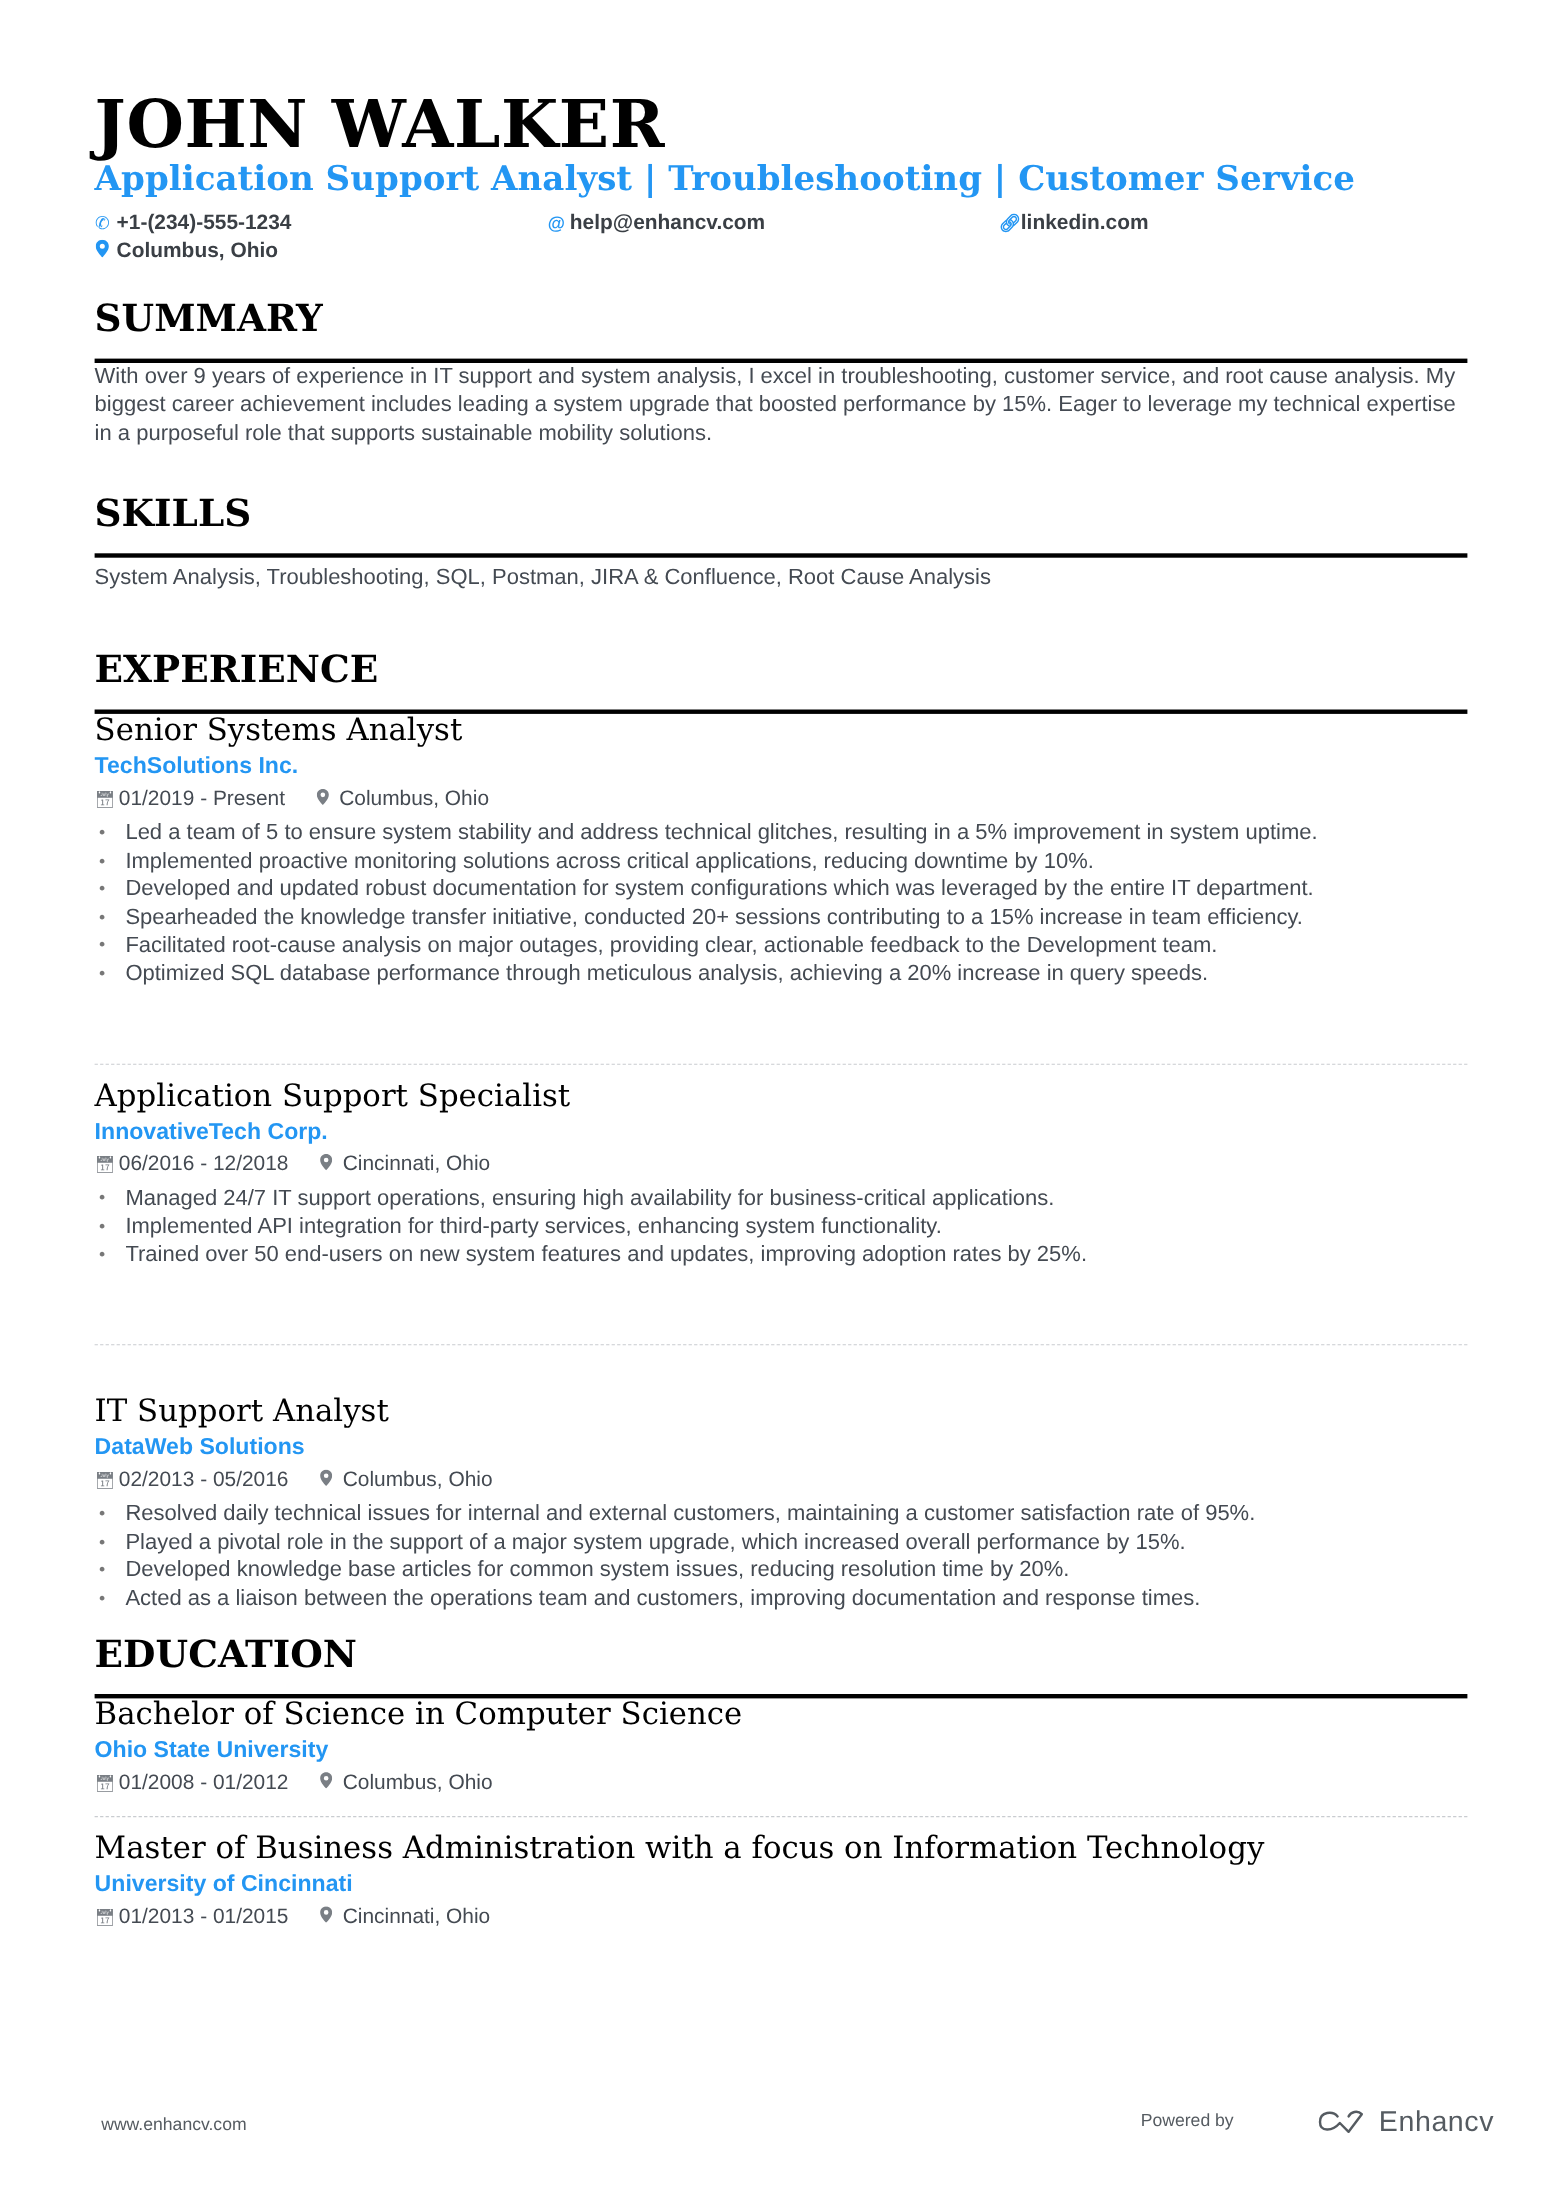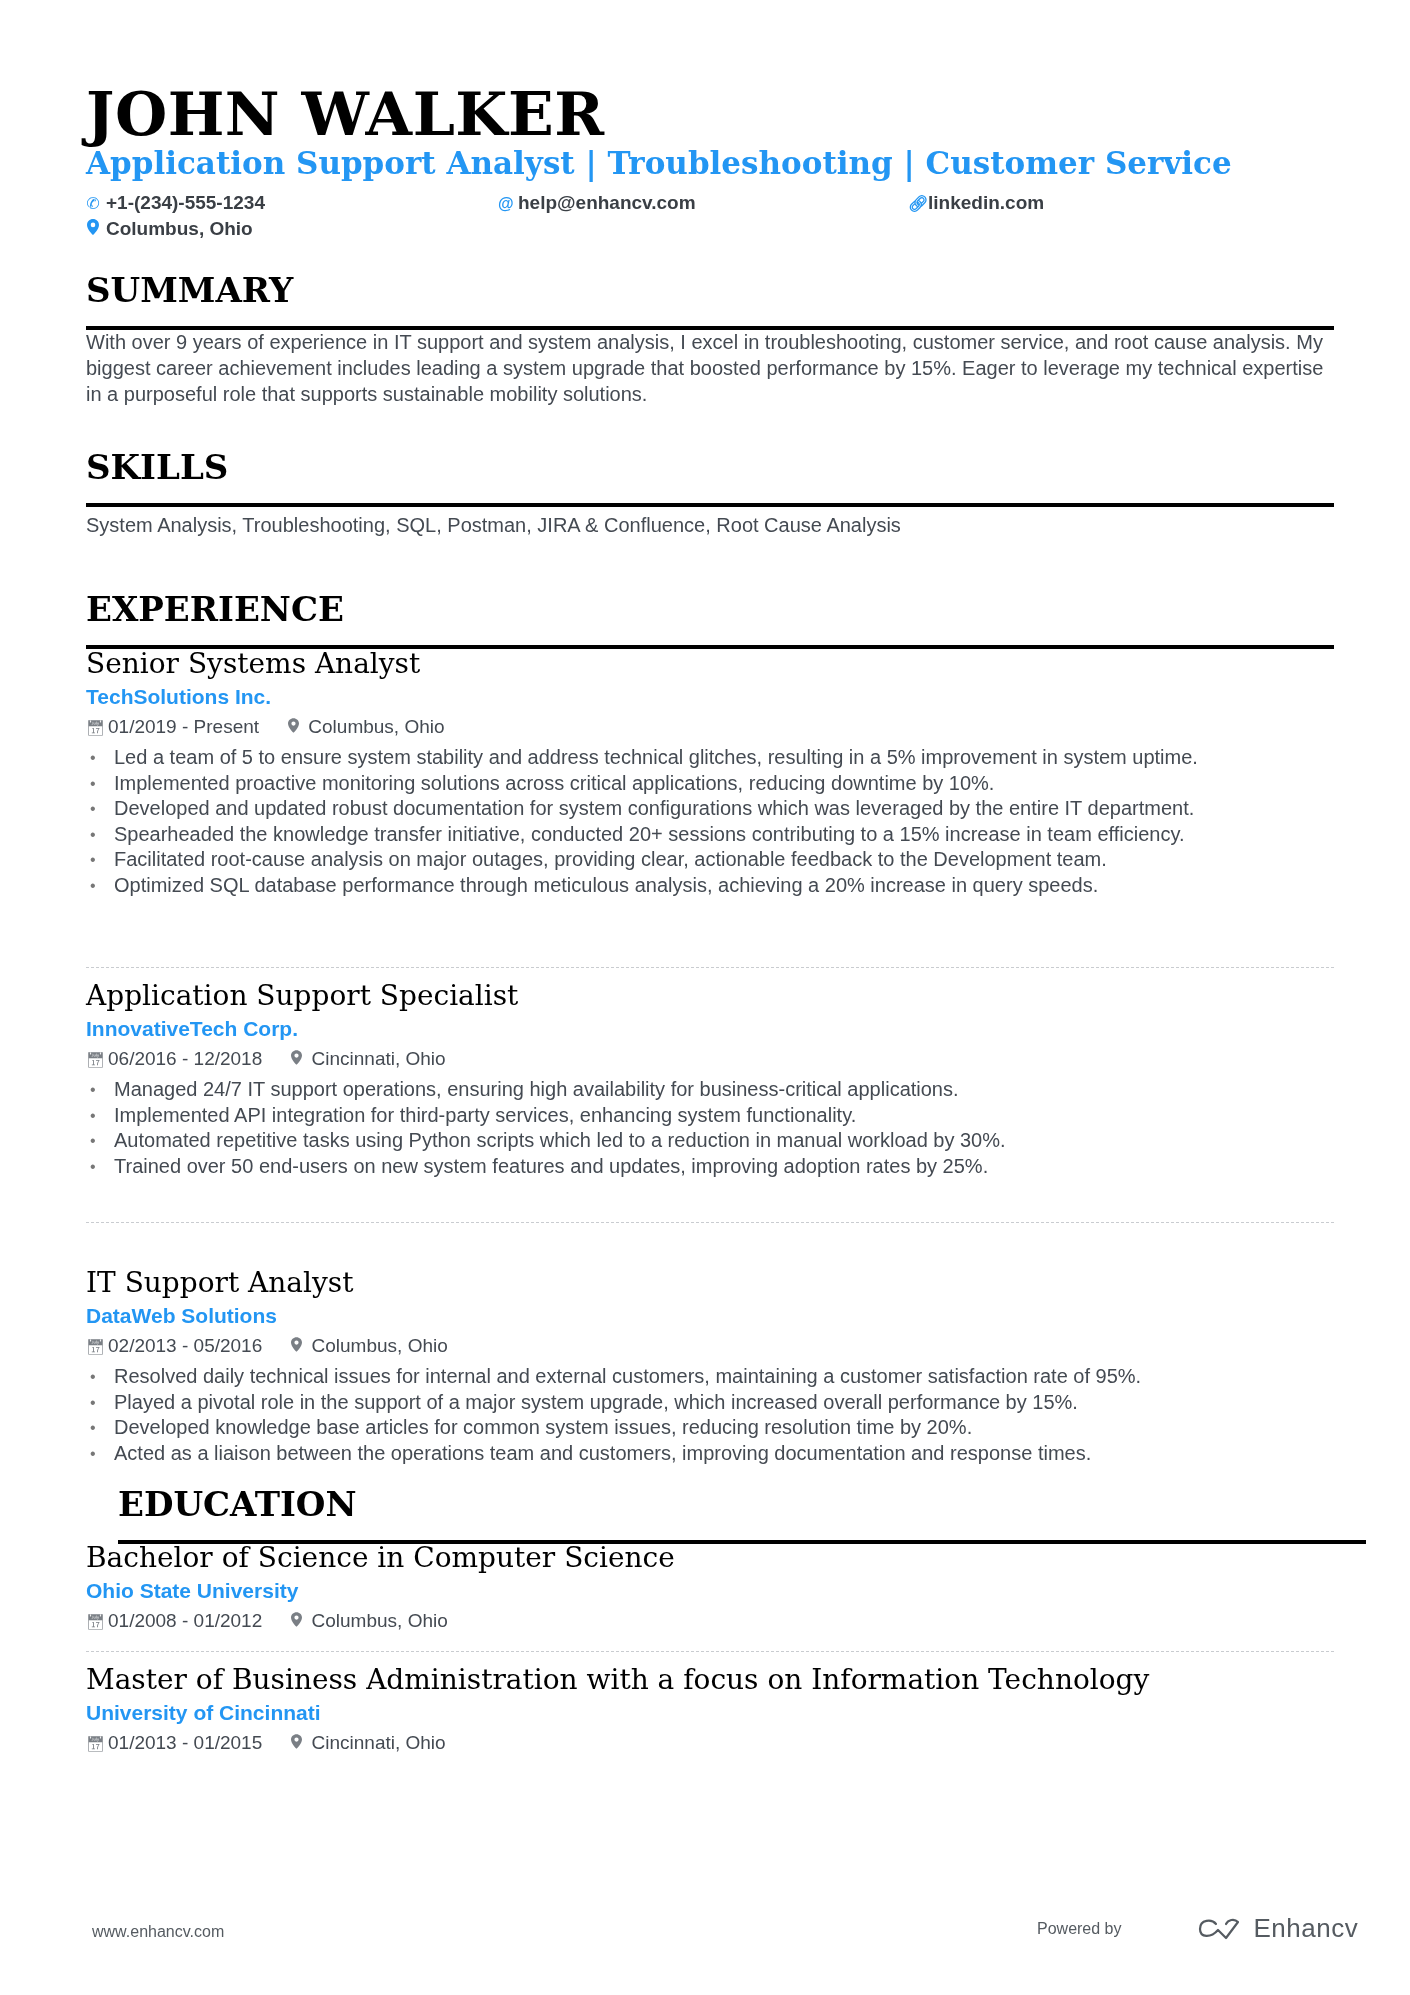--- a/index.html
+++ b/index.html
@@ -87,21 +87,20 @@
     <div class="company">InnovativeTech Corp.</div>
     <div class="meta">
       <span class="mi">📅︎</span><span>06/2016 - 12/2018</span>
       <span class="loc"><span class="mi"><svg width="11" height="15" viewBox="0 0 12 16">
               <path d="M6 0C2.7 0 0 2.6 0 5.9 0 10.3 6 16 6 16s6-5.7 6-10.1C12 2.6 9.3 0 6 0zm0 8.2A2.3 2.3 0 1 1 6 3.6a2.3 2.3 0 0 1 0 4.6z" fill="#7a7f85"></path>
             </svg></span><span>Cincinnati, Ohio</span></span>
     </div>
     <ul class="bullets">
       <li>Managed 24/7 IT support operations, ensuring high availability for business-critical applications.</li>
       <li>Implemented API integration for third-party services, enhancing system functionality.</li>
-      <li>Automated repetitive tasks using Python scripts which led to a reduction in manual workload by 30%.</li>
       <li>Trained over 50 end-users on new system features and updates, improving adoption rates by 25%.</li>
     </ul>
   </div>
   <div class="divider" style="top:1222px;"></div>
 
   <div class="entry" style="top:1233px;margin-top:32px;">
     <div class="role">IT Support Analyst</div>
     <div class="company">DataWeb Solutions</div>
     <div class="meta">
       <span class="mi">📅︎</span><span>02/2013 - 05/2016</span>
@@ -110,21 +109,21 @@
             </svg></span><span>Columbus, Ohio</span></span>
     </div>
     <ul class="bullets">
       <li>Resolved daily technical issues for internal and external customers, maintaining a customer satisfaction rate of 95%.</li>
       <li>Played a pivotal role in the support of a major system upgrade, which increased overall performance by 15%.</li>
       <li>Developed knowledge base articles for common system issues, reducing resolution time by 20%.</li>
       <li>Acted as a liaison between the operations team and customers, improving documentation and response times.</li>
     </ul>
   </div>
 
-  <div class="section-h" style="top:1482px;margin-left:32px;">EDUCATION</div>
+  <div class="section-h" style="top:1482px;">EDUCATION</div>
 
   <div class="entry" style="top:1540px;">
     <div class="role">Bachelor of Science in Computer Science</div>
     <div class="company">Ohio State University</div>
     <div class="meta">
       <span class="mi">📅︎</span><span>01/2008 - 01/2012</span>
       <span class="loc"><span class="mi"><svg width="11" height="15" viewBox="0 0 12 16">
               <path d="M6 0C2.7 0 0 2.6 0 5.9 0 10.3 6 16 6 16s6-5.7 6-10.1C12 2.6 9.3 0 6 0zm0 8.2A2.3 2.3 0 1 1 6 3.6a2.3 2.3 0 0 1 0 4.6z" fill="#7a7f85"></path>
             </svg></span><span>Columbus, Ohio</span></span>
     </div>

